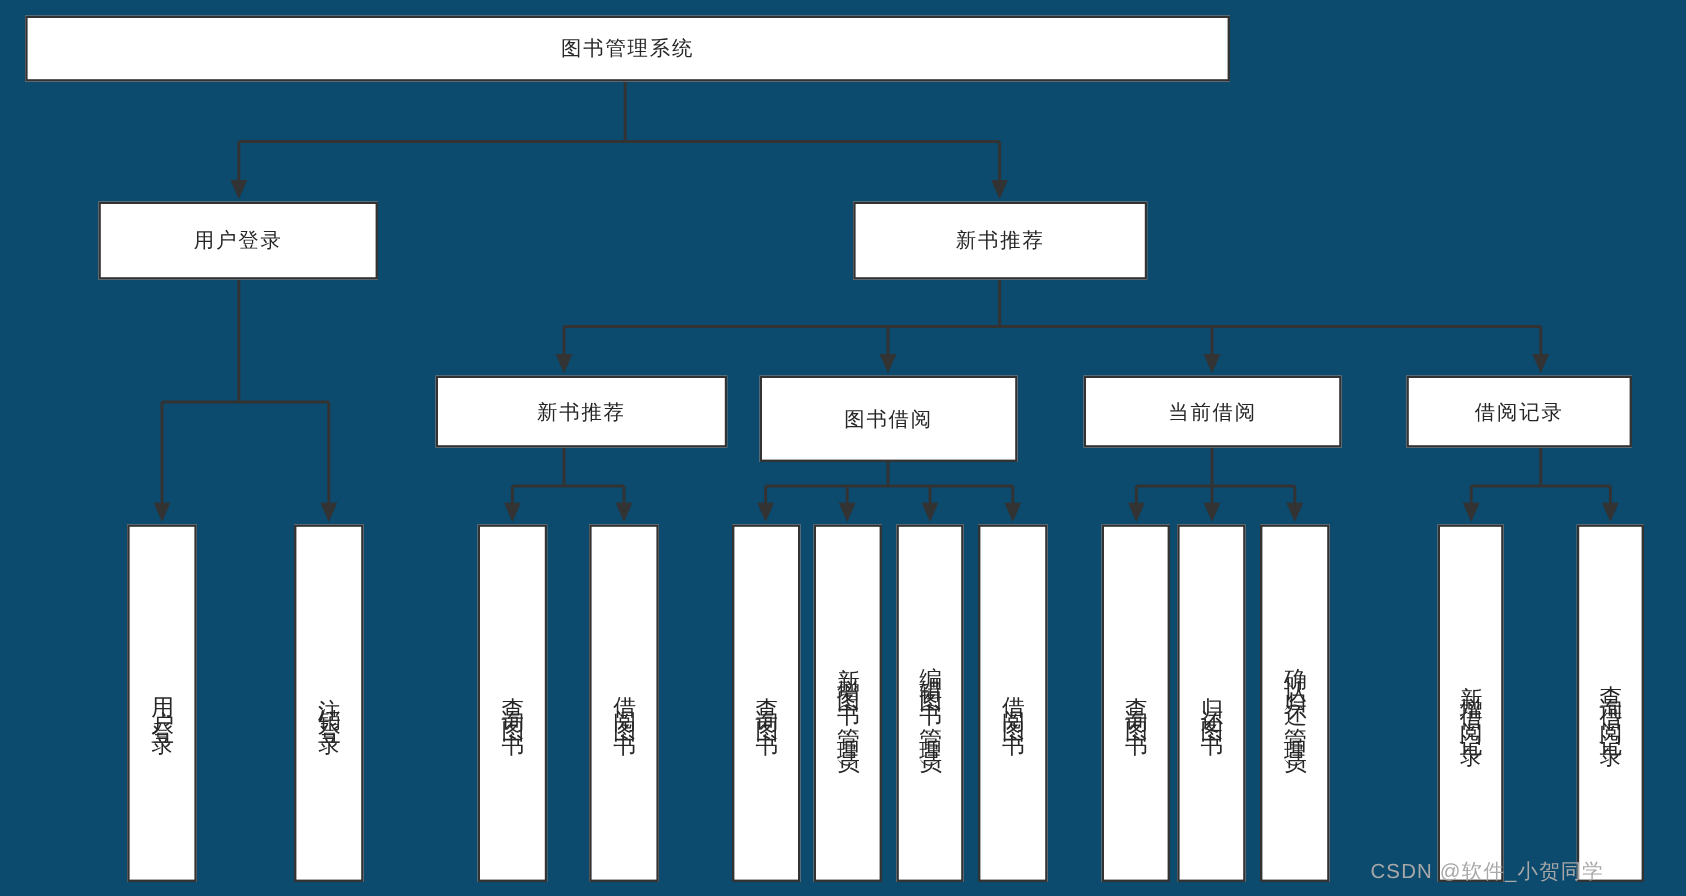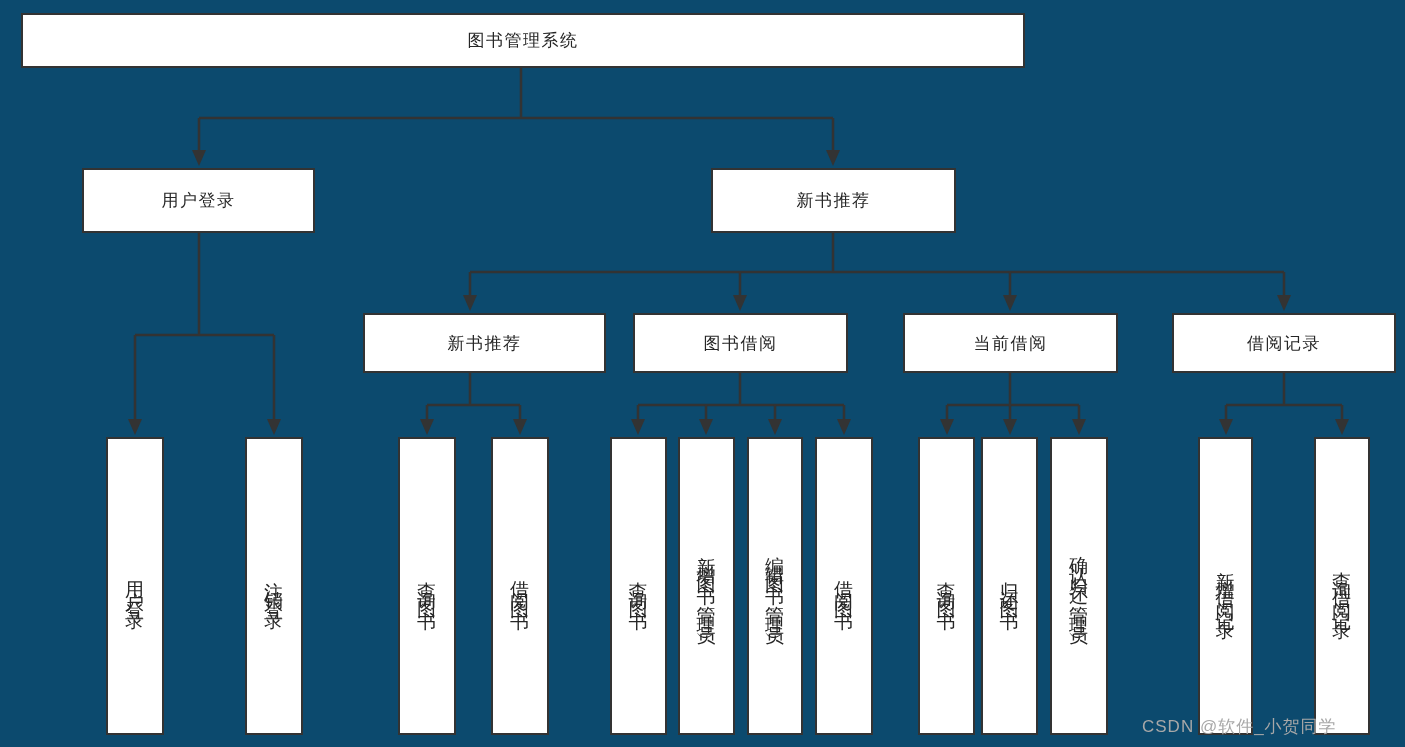--- a/index.html
+++ b/index.html
@@ -78,27 +78,27 @@
   <div class="node h" style="left:82px;top:168px;width:233px;height:65px;">
     <span class="lbl">用户登录</span>
   </div>
   <div class="node h" style="left:711px;top:168px;width:245px;height:65px;">
     <span class="lbl">新书推荐</span>
   </div>
 
   <div class="node h" style="left:363px;top:313px;width:243px;height:60px;">
     <span class="lbl">新书推荐</span>
   </div>
-  <div class="node h" style="left:633px;top:313px;width:215px;height:60px;">
+  <div class="node h" style="left:633px;top:313px;width:215px;height:72px;">
     <span class="lbl">图书借阅</span>
   </div>
   <div class="node h" style="left:903px;top:313px;width:215px;height:60px;justify-content:center;">
     <span class="lbl">当前借阅</span>
   </div>
-  <div class="node h" style="left:1172px;top:313px;width:224px;height:60px;">
+  <div class="node h" style="left:1172px;top:313px;width:188px;height:60px;">
     <span class="lbl">借阅记录</span>
   </div>
 
   <div class="node v" style="left:106px;top:437px;width:58px;height:298px;">
     <span class="lbl">用户登录</span>
   </div>
   <div class="node v" style="left:245px;top:437px;width:58px;height:298px;">
     <span class="lbl">注销登录</span>
   </div>
 

